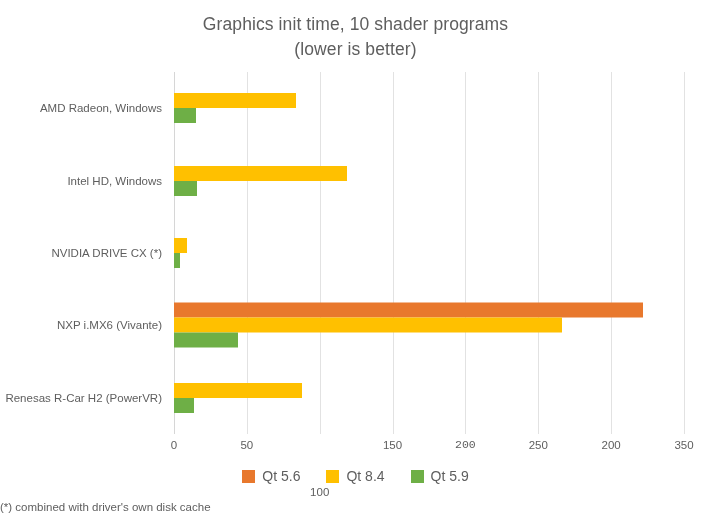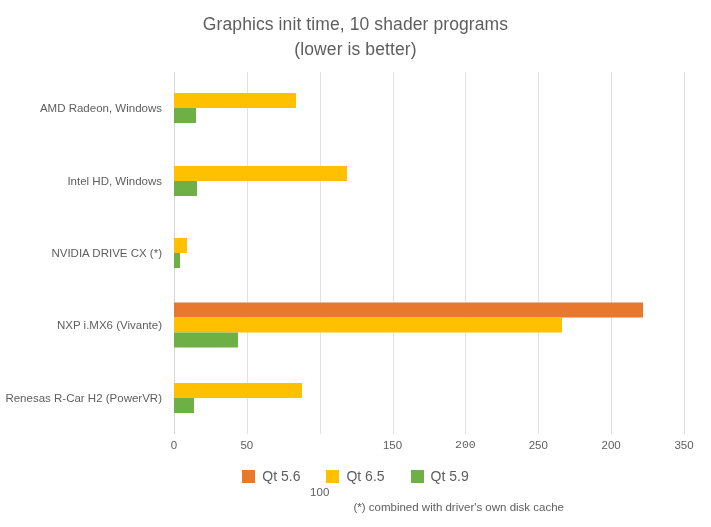--- a/index.html
+++ b/index.html
@@ -150,21 +150,21 @@
     color: #5e5e5e;
     line-height: 16px;
   }
 
   
   .footnote {
     position: absolute;
     left: 0;
     top: 499px;
     width: 564px;
-    text-align: right;
+    text-align: left;
     font-size: 11.5px;
     color: #5e5e5e;
     line-height: 16px;
   }
 </style>
 </head>
 <body>
 
 <div id="chart-root">
 
@@ -238,21 +238,21 @@
       <div class="x-tick" style="left: 684px;">350</div>
     </div>
 
   <div class="legend">
       <div class="legend-item">
         <span class="legend-swatch" style="background: rgb(232, 120, 45);"></span>
         <span class="legend-label">Qt 5.6</span>
       </div>
       <div class="legend-item">
         <span class="legend-swatch" style="background: rgb(255, 192, 0);"></span>
-        <span class="legend-label">Qt 6.5</span>
+        <span class="legend-label">Qt 8.4</span>
       </div>
       <div class="legend-item">
         <span class="legend-swatch" style="background: rgb(110, 175, 70);"></span>
         <span class="legend-label">Qt 5.9</span>
       </div>
     </div>
 
   <div class="footnote">(*) combined with driver's own disk cache</div>
 
 </div>

